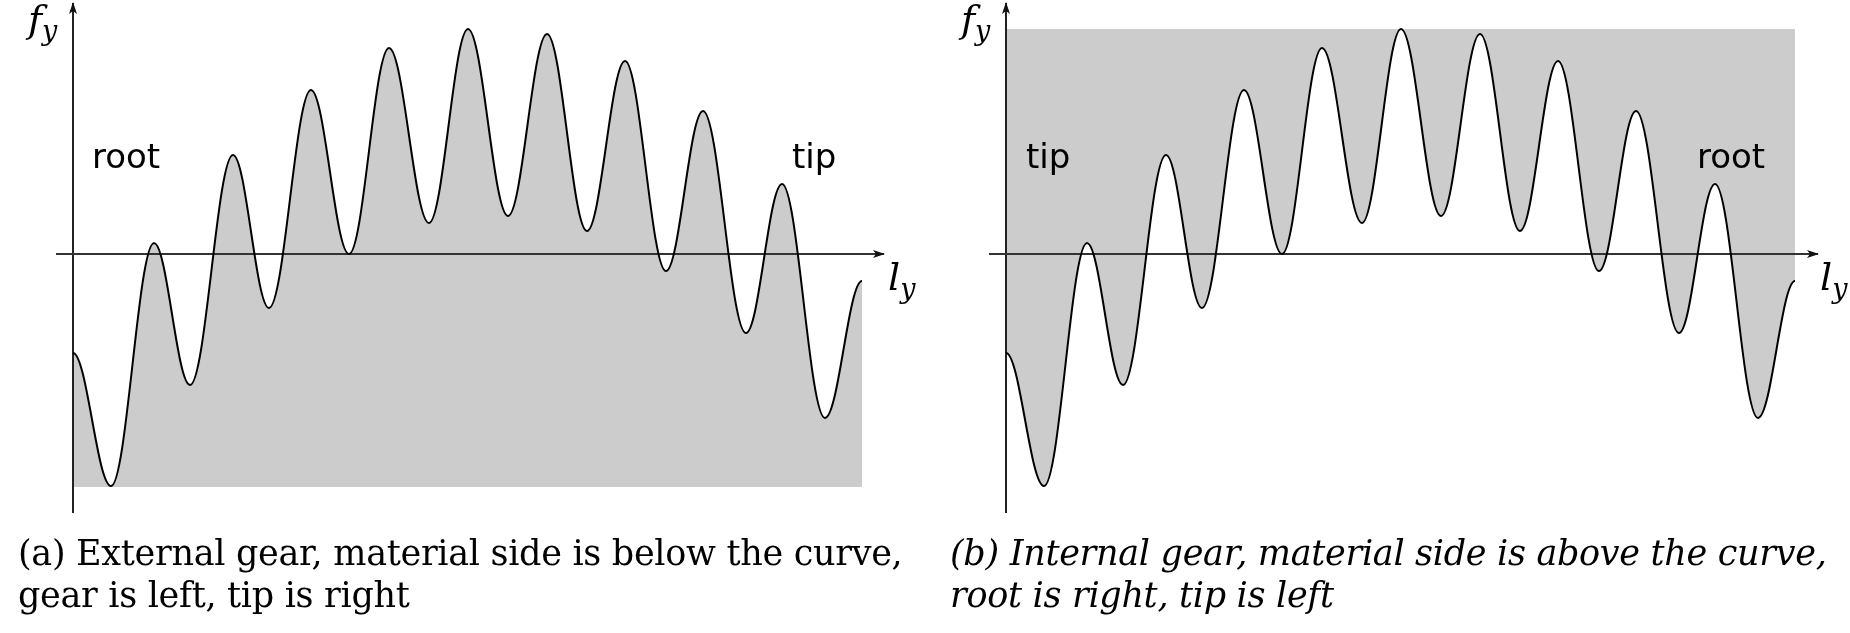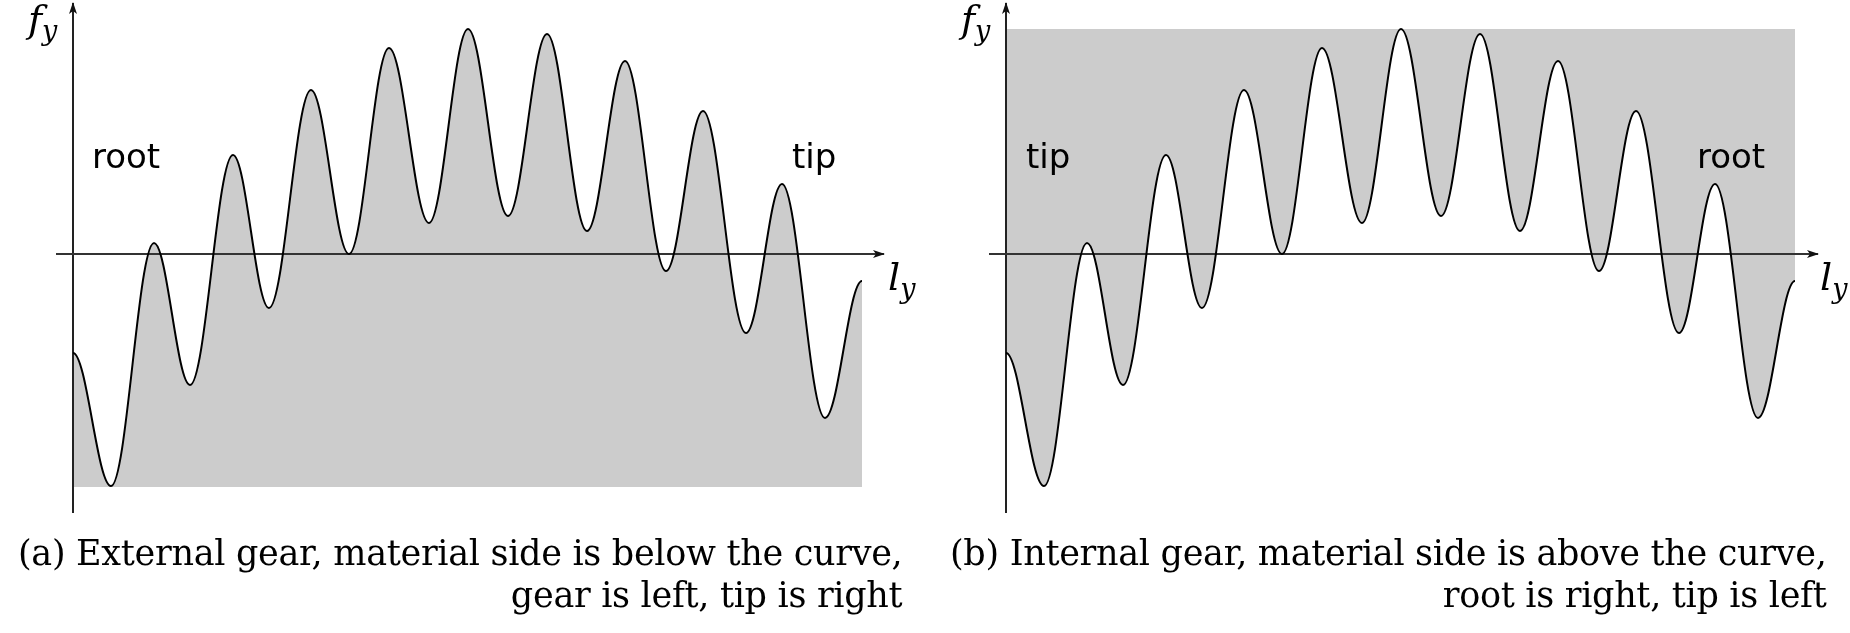--- a/index.html
+++ b/index.html
@@ -9,22 +9,22 @@
     .caption {
       position: absolute;
       font-family: "DejaVu Serif", "Liberation Serif", serif;
       font-size: 35px;
       line-height: 42px;
       color: #000;
       white-space: nowrap;
       letter-spacing: -0.3px;
     }
     .cap-a { left: 2px; top: 532px; }
-    .cap-b { left: 934px; top: 532px; }
-    .caption span { display: block; text-align: right; }
+    .cap-b { left: 934px; top: 532px; font-style: italic; }
+    .caption span { display: block; }
     .region-label { font-family: "DejaVu Sans", "Liberation Sans", sans-serif; font-size: 34px; fill: #000; }
     .axis-label { font-family: "DejaVu Serif", "Liberation Serif", serif; font-style: italic; fill: #000; }
   </style>
 </head>
 <body>
 
 <div id="figure">
   <svg class="panel-svg" id="svg" width="1850" height="633" viewBox="0 0 1850 633">
     <defs>
       <marker id="arrow" viewBox="0 0 12 8" refX="11" refY="4" markerWidth="12" markerHeight="8" orient="auto" markerUnits="userSpaceOnUse">

